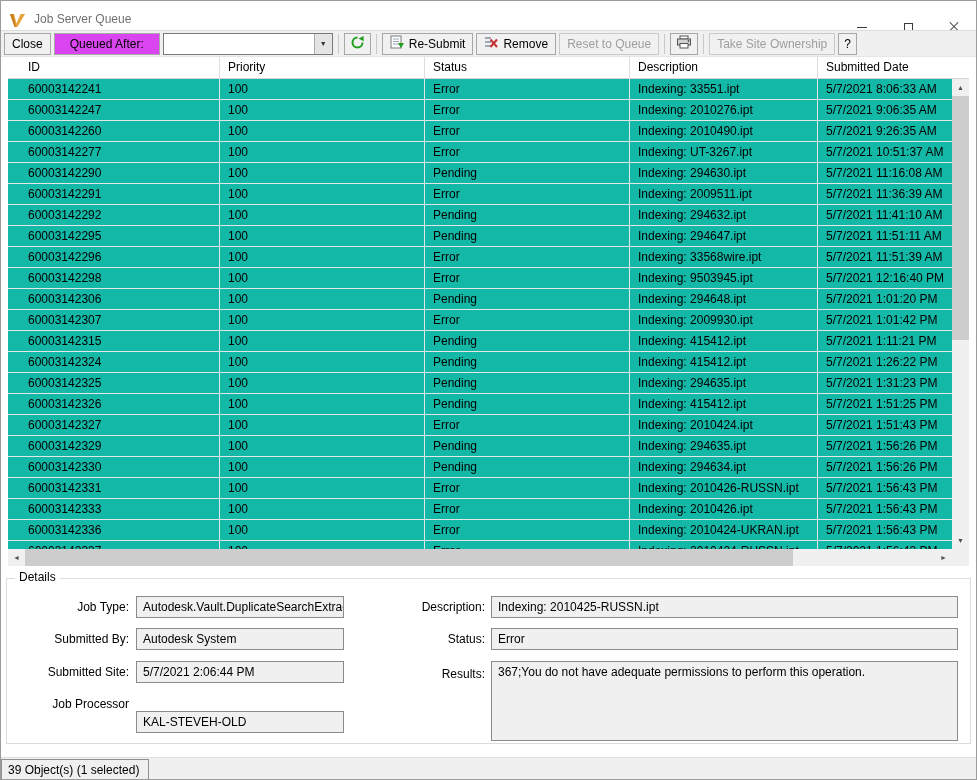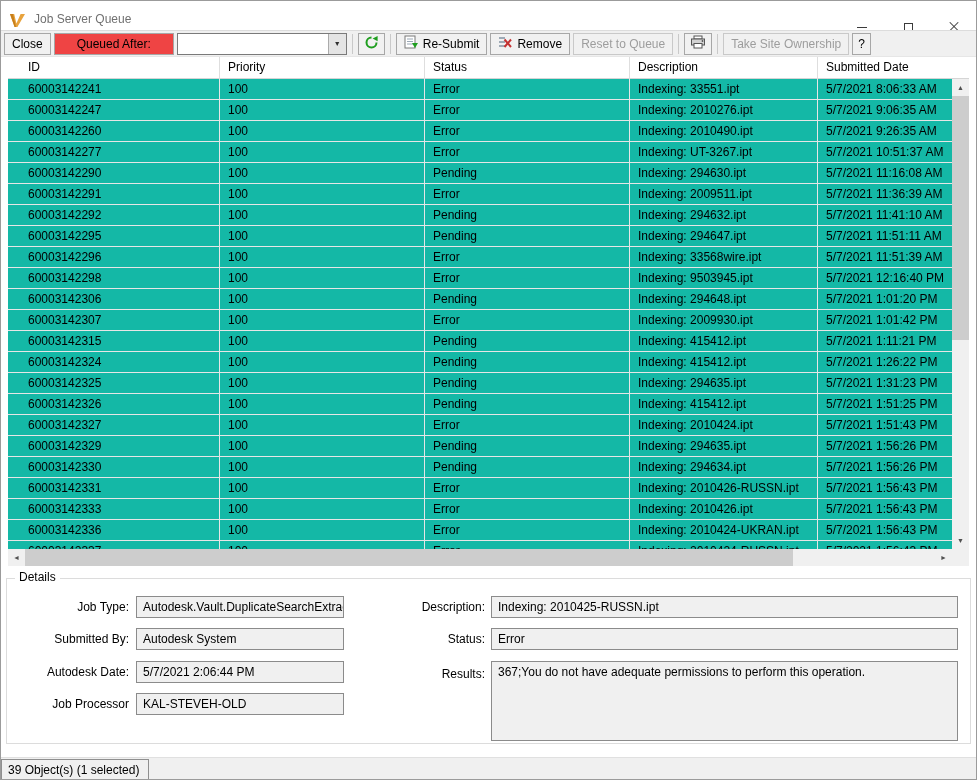--- a/index.html
+++ b/index.html
@@ -24,21 +24,21 @@
   .glyph-x { position: relative; width: 12px; height: 12px; display: block; }
   .glyph-x::before, .glyph-x::after { content: ""; position: absolute; left: 0; top: 5px; width: 12px; height: 1px; background: #3b3b3b; }
   .glyph-x::before { transform: rotate(45deg); }
   .glyph-x::after { transform: rotate(-45deg); }
 
   
   .toolbar { position: absolute; top: 30px; left: 0; right: 0; height: 27px; background: #f0f0f0; border-top: 1px solid #dcdcdc; border-bottom: 1px solid #e6e6e6; display: flex; align-items: center; padding: 0 4px; gap: 3px; }
   .tbtn { height: 22px; border: 1px solid #a7a7a7; background: #f1f1f1; display: inline-flex; align-items: center; padding: 1px 7px; gap: 5px; white-space: nowrap; cursor: default; }
   .tbtn.icon-only { padding: 0 5px; }
   .tbtn.disabled { color: #9d9d9d; border-color: #c9c9c9; }
-  .tlabel { height: 22px; border: 1px solid #a7a7a7; background: #ef4444; display: inline-flex; align-items: center; padding: 0 22px; white-space: nowrap; }
+  .tlabel { height: 22px; border: 1px solid #a7a7a7; background: #d946ef; display: inline-flex; align-items: center; padding: 0 15px; white-space: nowrap; }
   .combo { display: inline-flex; height: 22px; width: 170px; border: 1px solid #7a7a7a; background: #fff; }
   .combo-value { flex: 1; padding: 3px 4px; }
   .combo-arrow { width: 18px; background: #e4e4e4; border-left: 1px solid #ababab; display: flex; align-items: center; justify-content: center; font-size: 7px; color: #303030; }
   .tsep { width: 1px; height: 20px; background: #c9c9c9; margin: 0 2px; flex: 0 0 auto; }
 
   
   .list { position: absolute; left: 8px; top: 57px; width: 961px; height: 509px; background: #fff; }
   .lheader { position: absolute; top: 0; left: 0; width: 961px; height: 22px; background: #fff; border-bottom: 1px solid #d5d5d5; }
   .hcell { position: absolute; top: 0; height: 22px; line-height: 21px; padding-left: 8px; border-right: 1px solid #dedede; white-space: nowrap; overflow: hidden; }
   .hcell.c0 { padding-left: 20px; }
@@ -360,25 +360,25 @@
 
 <div class="details">
   <span class="details-label">Details</span>
 
   <div class="fld-label lab-l" style="top:21px">Job Type:</div>
   <div class="fld-box  box-l" style="top:17px">Autodesk.Vault.DuplicateSearchExtractor</div>
 
   <div class="fld-label lab-l" style="top:53px">Submitted By:</div>
   <div class="fld-box  box-l" style="top:49px">Autodesk System</div>
 
-  <div class="fld-label lab-l" style="top:86px">Autodesk Date:</div>
+  <div class="fld-label lab-l" style="top:86px">Submitted Site:</div>
   <div class="fld-box  box-l" style="top:82px">5/7/2021 2:06:44 PM</div>
 
   <div class="fld-label lab-l" style="top:118px">Job Processor</div>
-  <div class="fld-box  box-l" style="top:114px">KAL-STEVEH-OLD</div>
+  <div class="fld-box  box-l" style="top:132px">KAL-STEVEH-OLD</div>
 
   <div class="fld-label lab-r" style="top:21px">Description:</div>
   <div class="fld-box  box-r" style="top:17px">Indexing: 2010425-RUSSN.ipt</div>
 
   <div class="fld-label lab-r" style="top:53px">Status:</div>
   <div class="fld-box  box-r" style="top:49px">Error</div>
 
   <div class="fld-label lab-r" style="top:88px">Results:</div>
   <div class="fld-box multiline box-r" style="top:82px; height:80px">367;You do not have adequate permissions to perform this operation.</div>
 </div>

